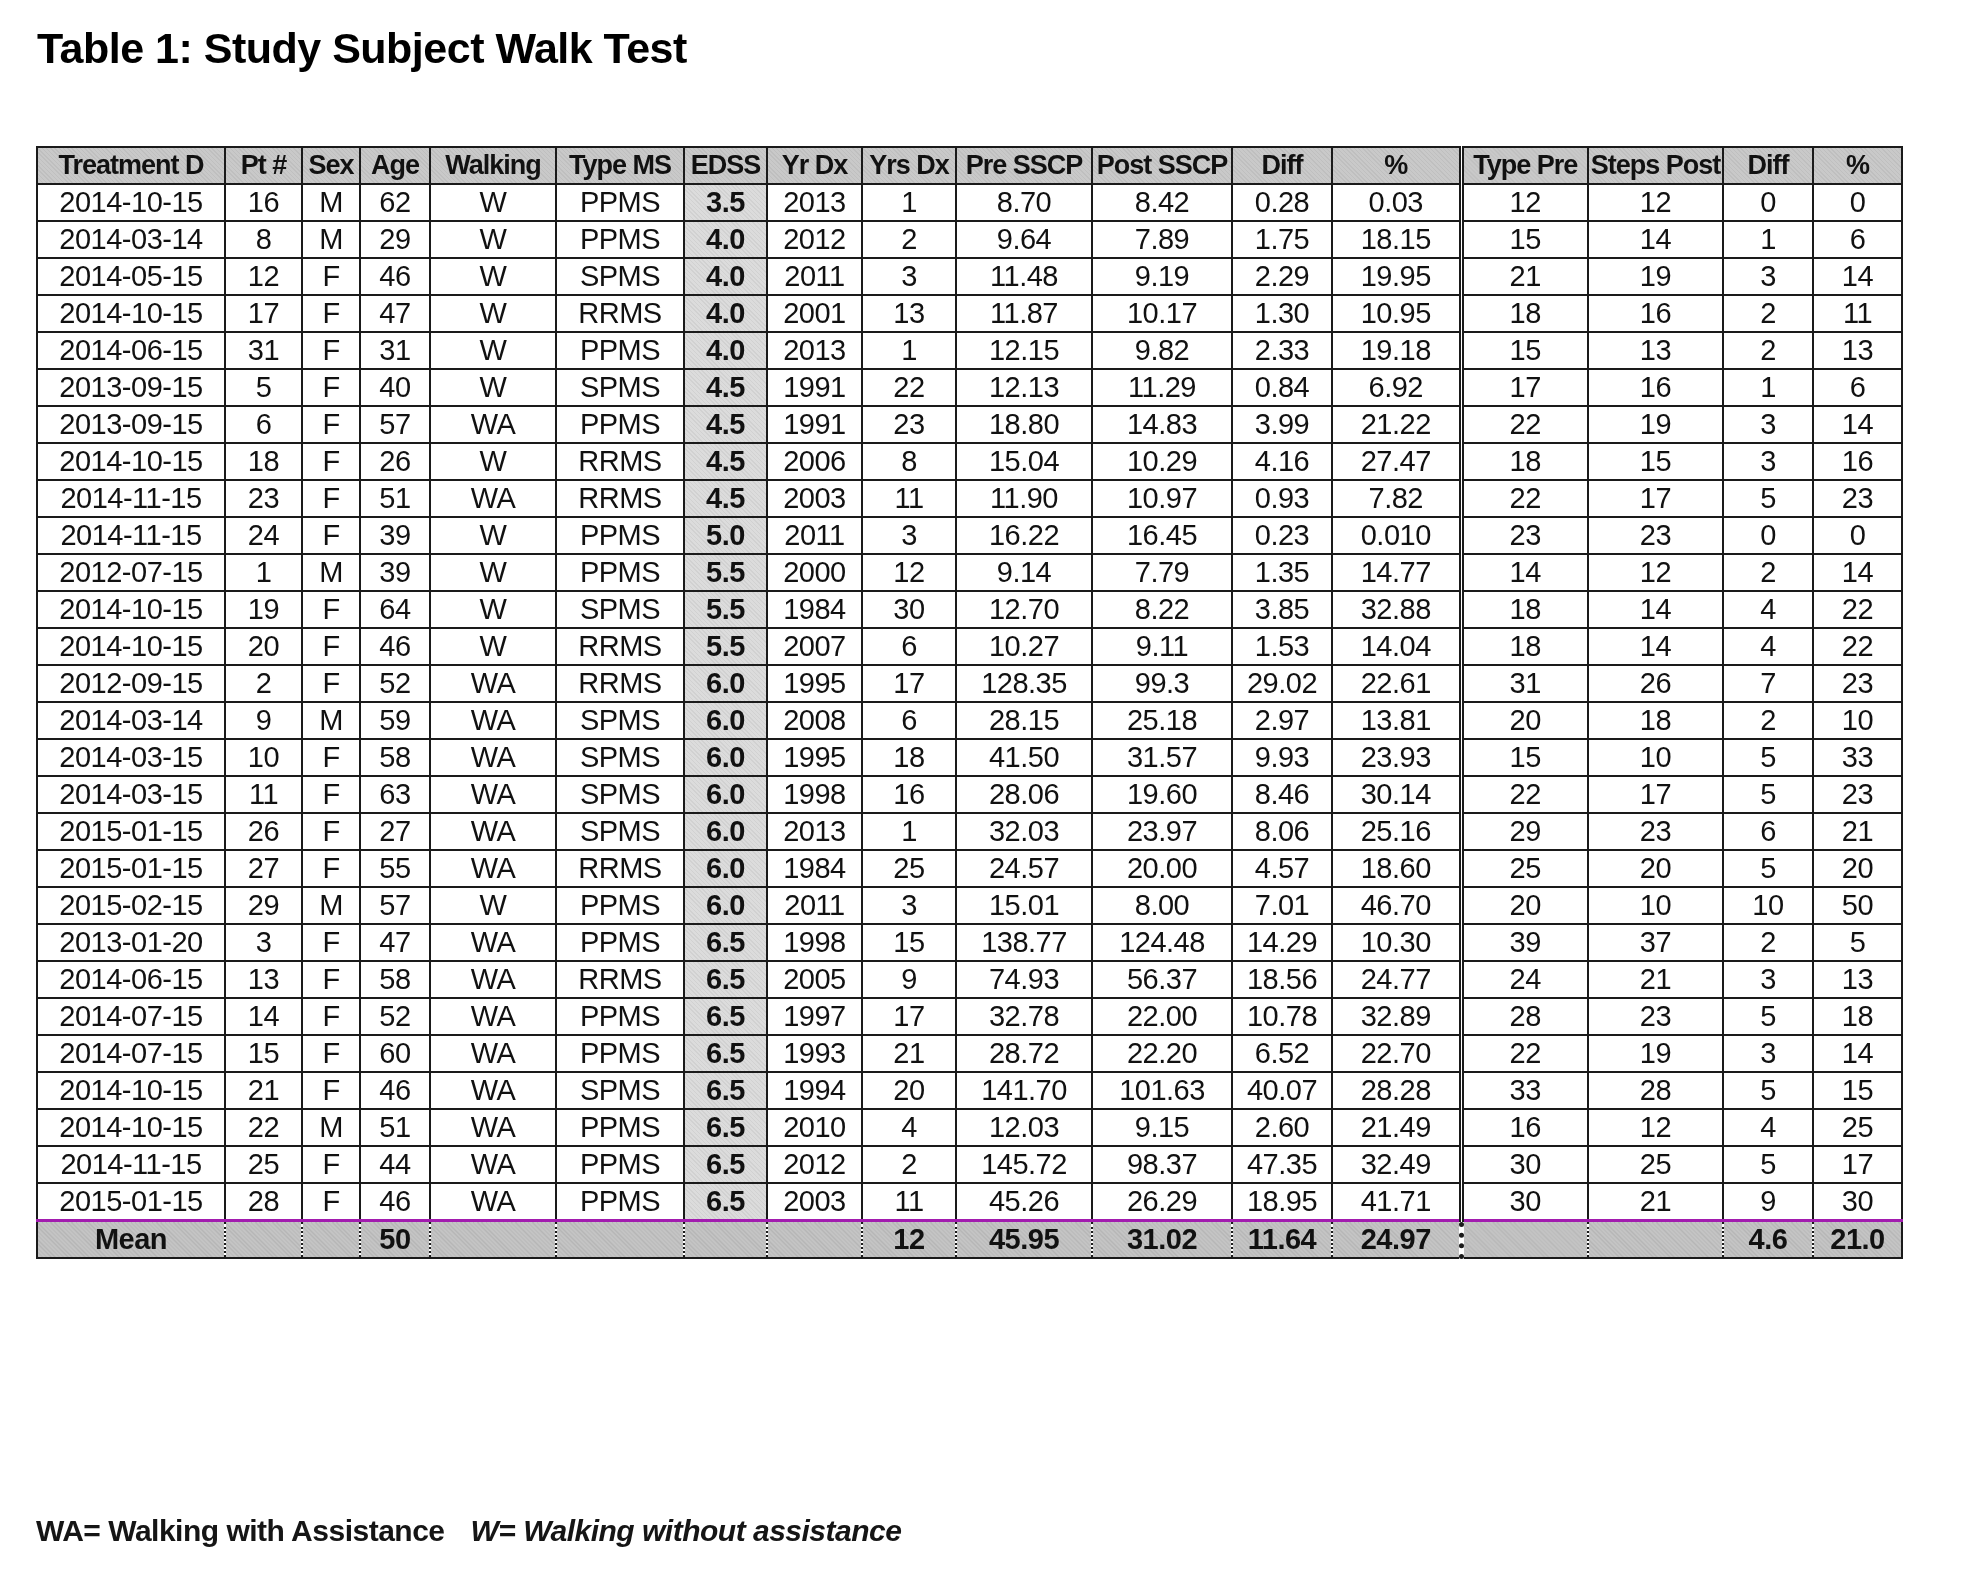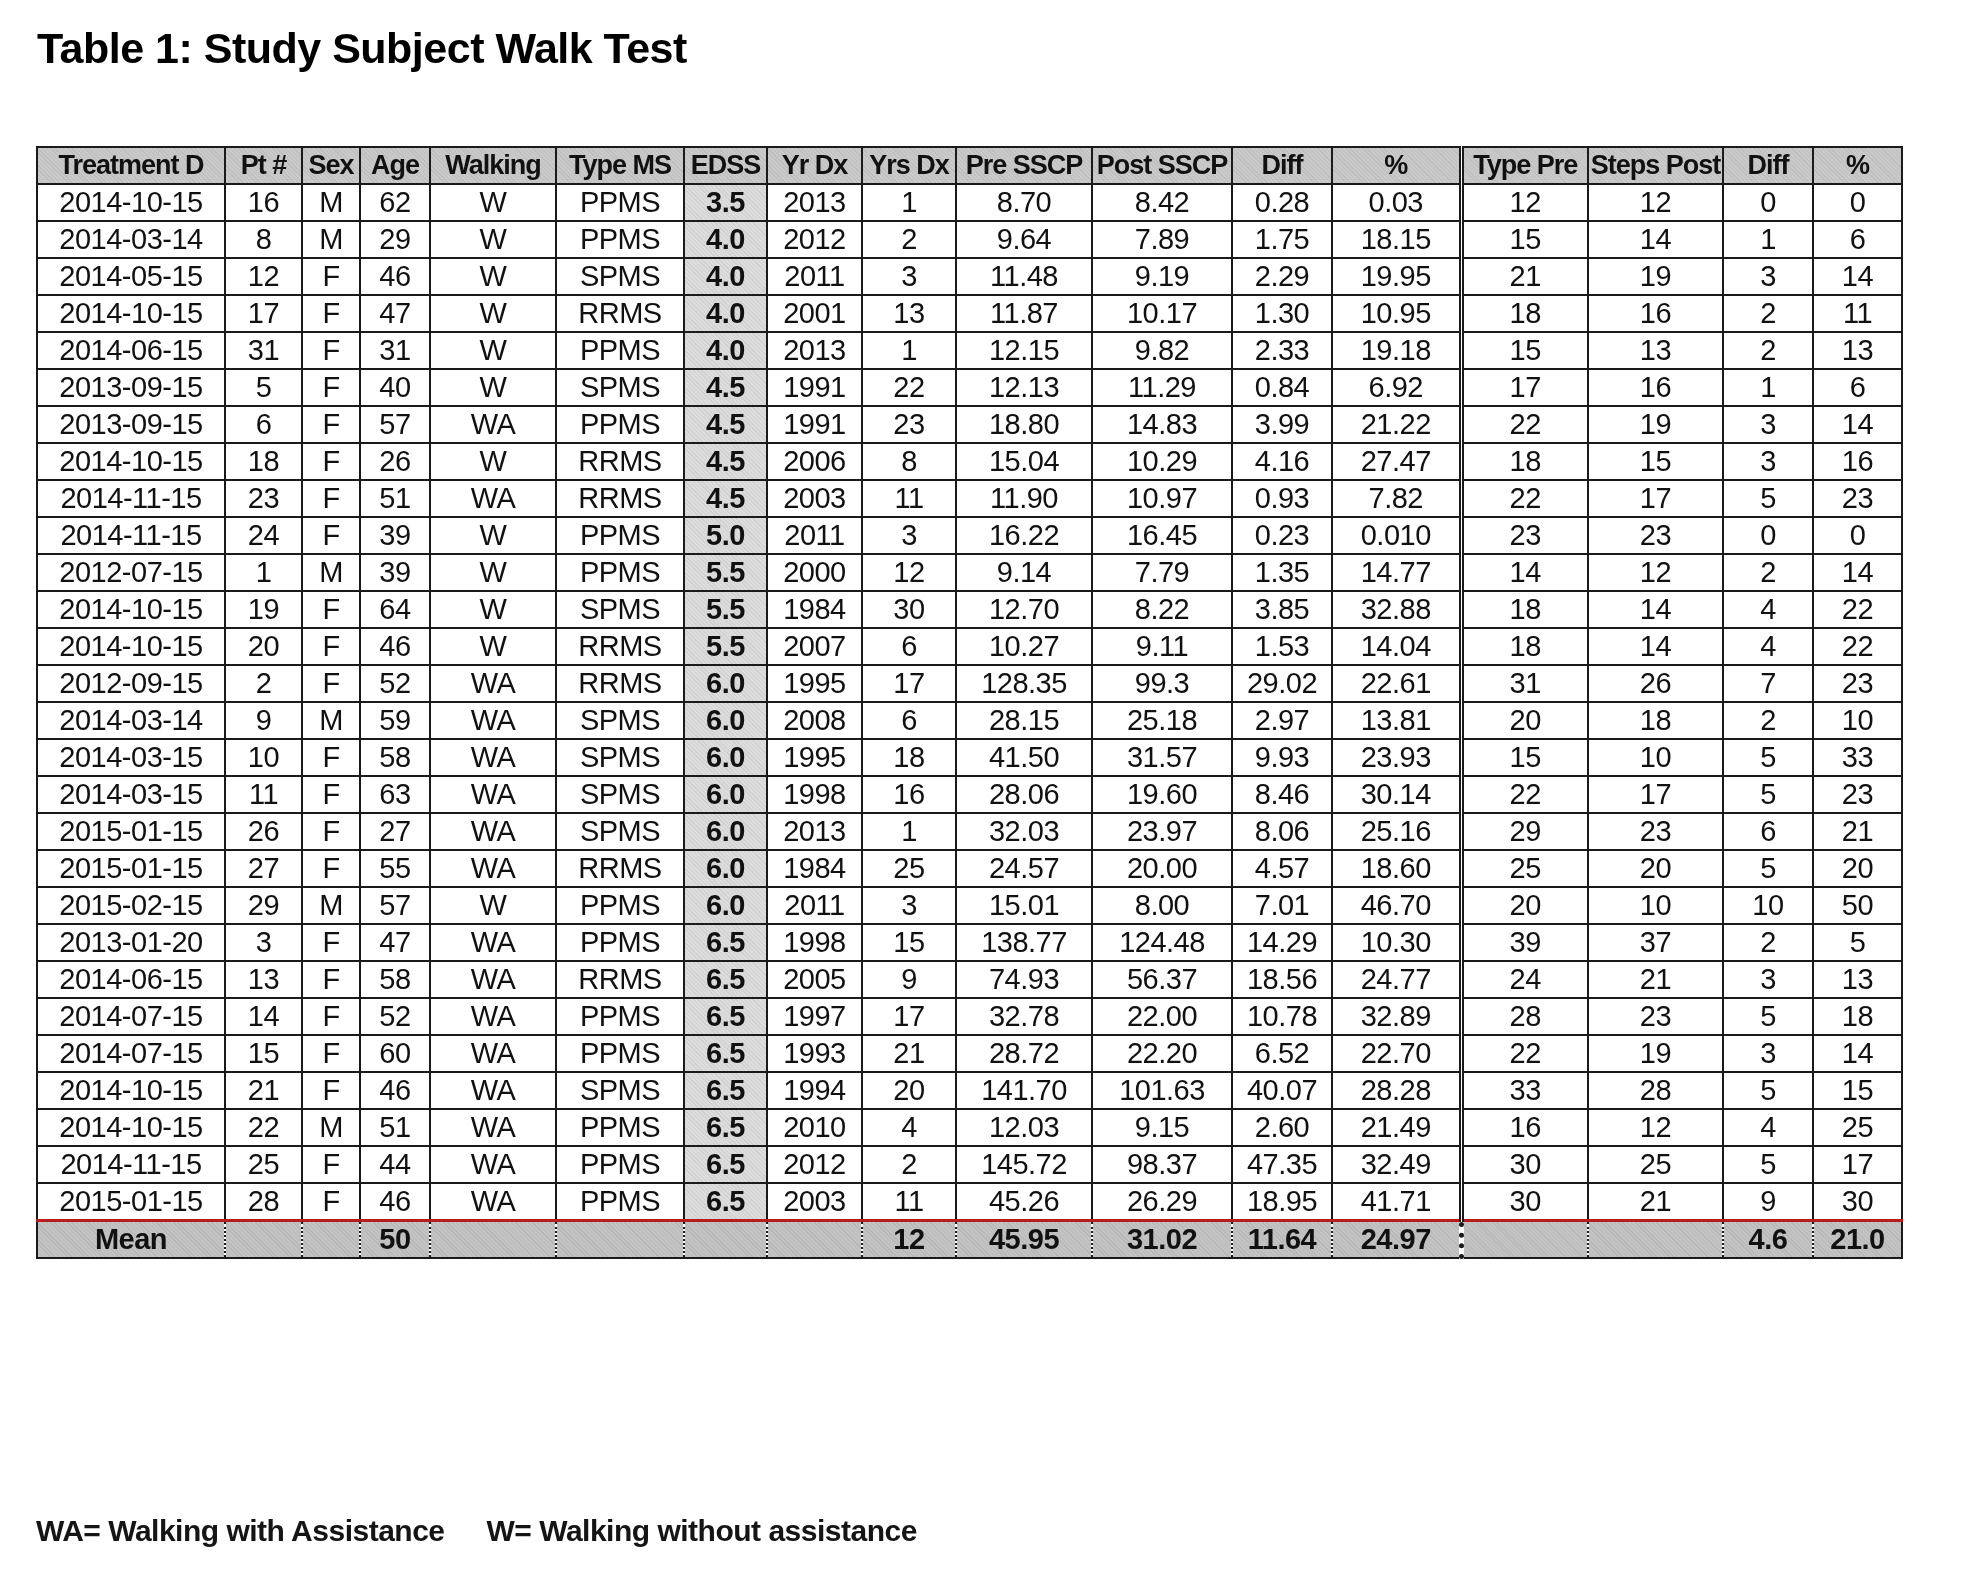--- a/index.html
+++ b/index.html
@@ -16,24 +16,24 @@
   table.walk th { background: #c9c9c9; font-weight: bold; font-size: 27px; letter-spacing: -1px;
                   background-image: repeating-linear-gradient(45deg, rgba(0,0,0,0.05) 0 1px, transparent 1px 3px); }
   table.walk td.edss { background: #dcdcdc;
                   background-image: repeating-linear-gradient(45deg, rgba(0,0,0,0.05) 0 1px, transparent 1px 3px); font-weight: bold; }
   table.walk td.dbl, table.walk th.dbl { border-right: 5px double #1a1a1a; }
   table.walk tr.mean td { background: #c4c4c4; font-weight: bold;
                   background-image: repeating-linear-gradient(45deg, rgba(0,0,0,0.07) 0 1px, transparent 1px 3px);
                   border-left-style: dotted; border-right-style: dotted; }
   table.walk tr.mean td:first-child { border-left-style: solid; }
   table.walk tr.mean td:last-child { border-right-style: solid; }
-  table.walk tr.mean { border-top: 3px solid #b91c1c; padding-left: 40px; }
+  table.walk tr.mean { border-top: 3px solid #a21caf; padding-left: 40px; }
   .footer { position: absolute; left: 36px; top: 1514px; font-size: 30px; font-weight: bold;
             letter-spacing: -0.5px; white-space: nowrap; color: #151515; }
-  .footer span + span { margin-left: 42px; }
+  .footer span + span { margin-left: 26px; font-style: italic; }
 </style>
 </head>
 <body>
 
 <div class="title">Table 1: Study Subject Walk Test</div>
 
 <table class="walk">
   <colgroup>
     <col style="width:188px">
       <col style="width:77px">

